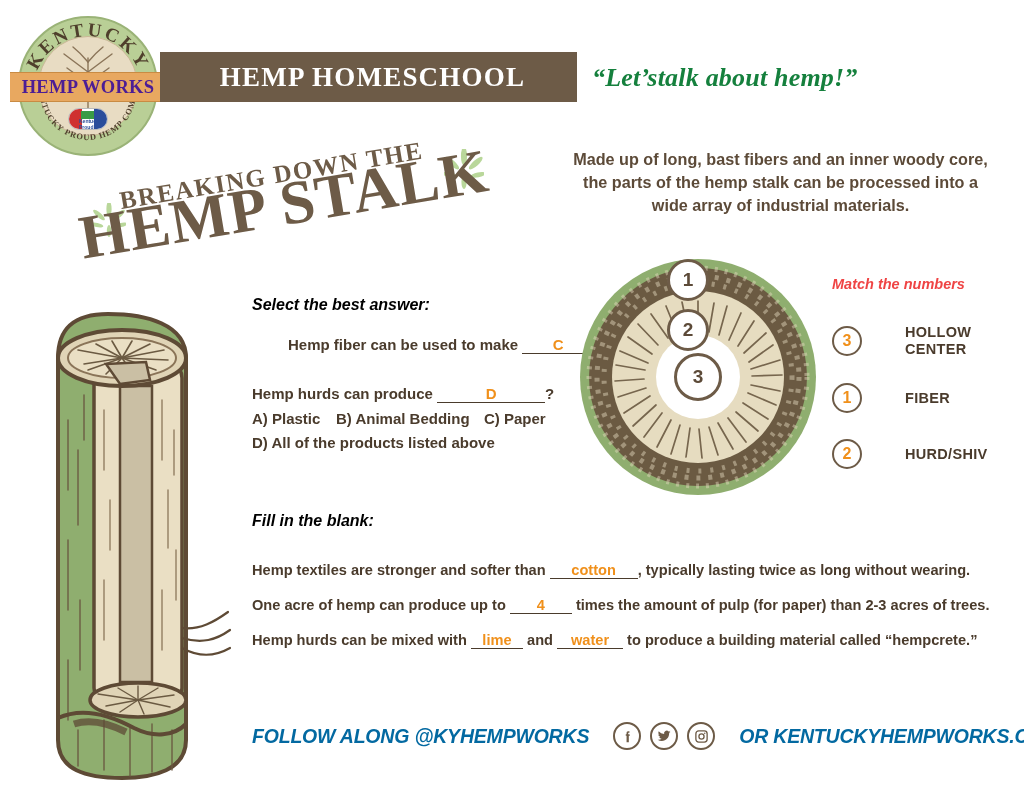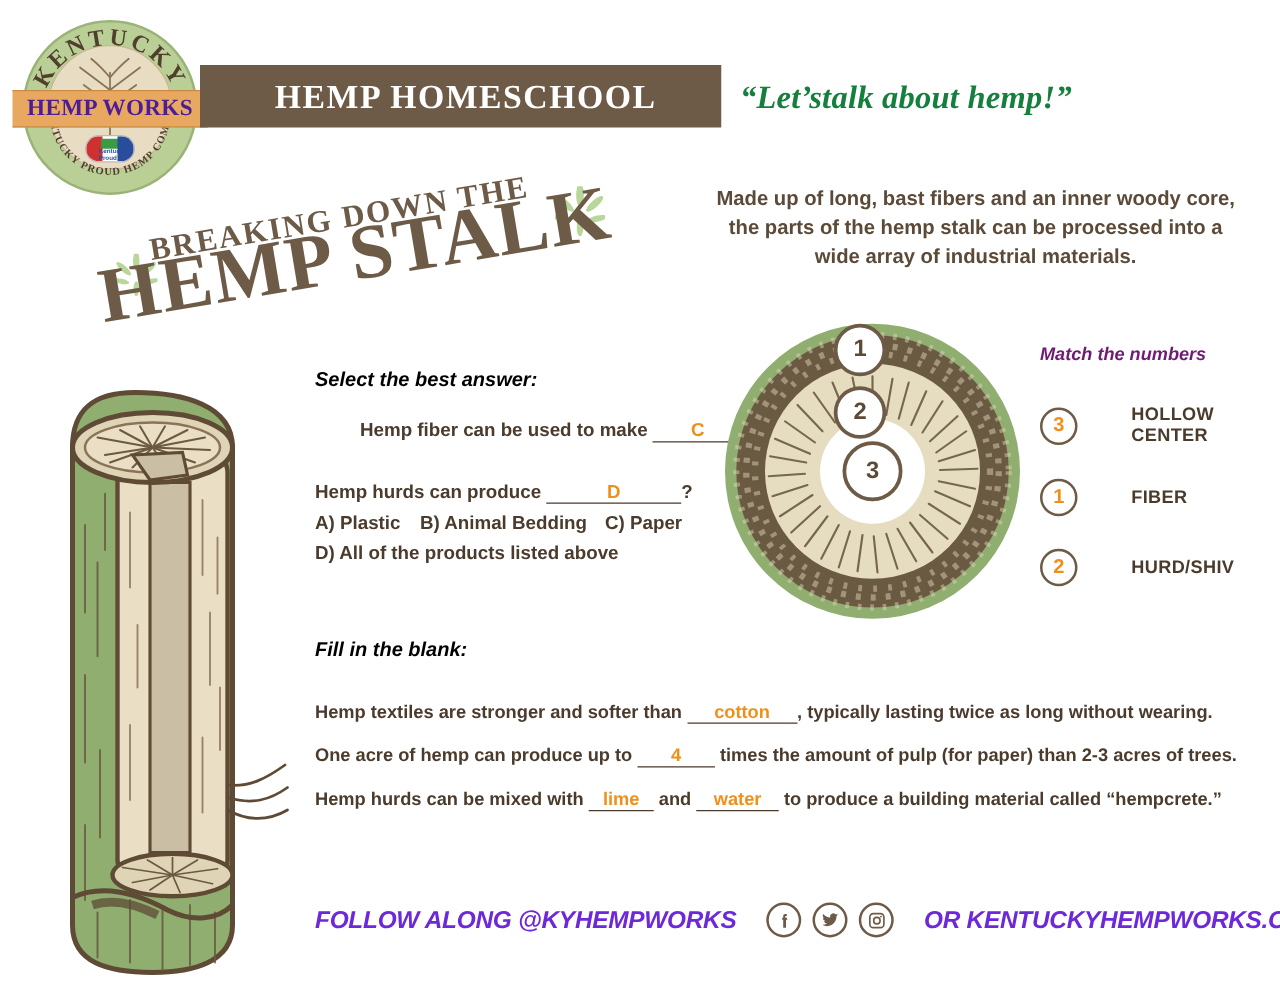--- a/index.html
+++ b/index.html
@@ -198,21 +198,21 @@
     color: #5c4a38;
     font-family: "Liberation Sans", sans-serif;
   }
 
   
   .legend { position: absolute; left: 832px; top: 275px; width: 185px; }
   .legend-head {
     font-size: 14.5px;
     font-style: italic;
     font-weight: bold;
-    color: #701a75;
+    color: #ef4444;
     line-height: 1.3;
   }
   .legend-row { display: flex; align-items: center; gap: 14px; }
   .legend-circle {
     width: 30px; height: 30px; border-radius: 50%;
     border: 2.5px solid #6d5b47;
     display: flex; align-items: center; justify-content: center;
     font-size: 16px; font-weight: bold; color: #f0901b;
     flex: 0 0 auto;
   }
@@ -233,21 +233,21 @@
   
   .footer {
     position: absolute;
     left: 252px; top: 722px;
     display: flex; align-items: center; gap: 9px;
   }
   .footer-text {
     font-size: 19.5px;
     font-weight: bold;
     font-style: italic;
-    color: #6d28d9;
+    color: #0369a1;
     letter-spacing: -0.2px;
     white-space: nowrap;
   }
   .social {
     width: 28px; height: 28px; border-radius: 50%;
     border: 2px solid #6d5b47;
     display: flex; align-items: center; justify-content: center;
     flex: 0 0 auto;
   }
 </style>

